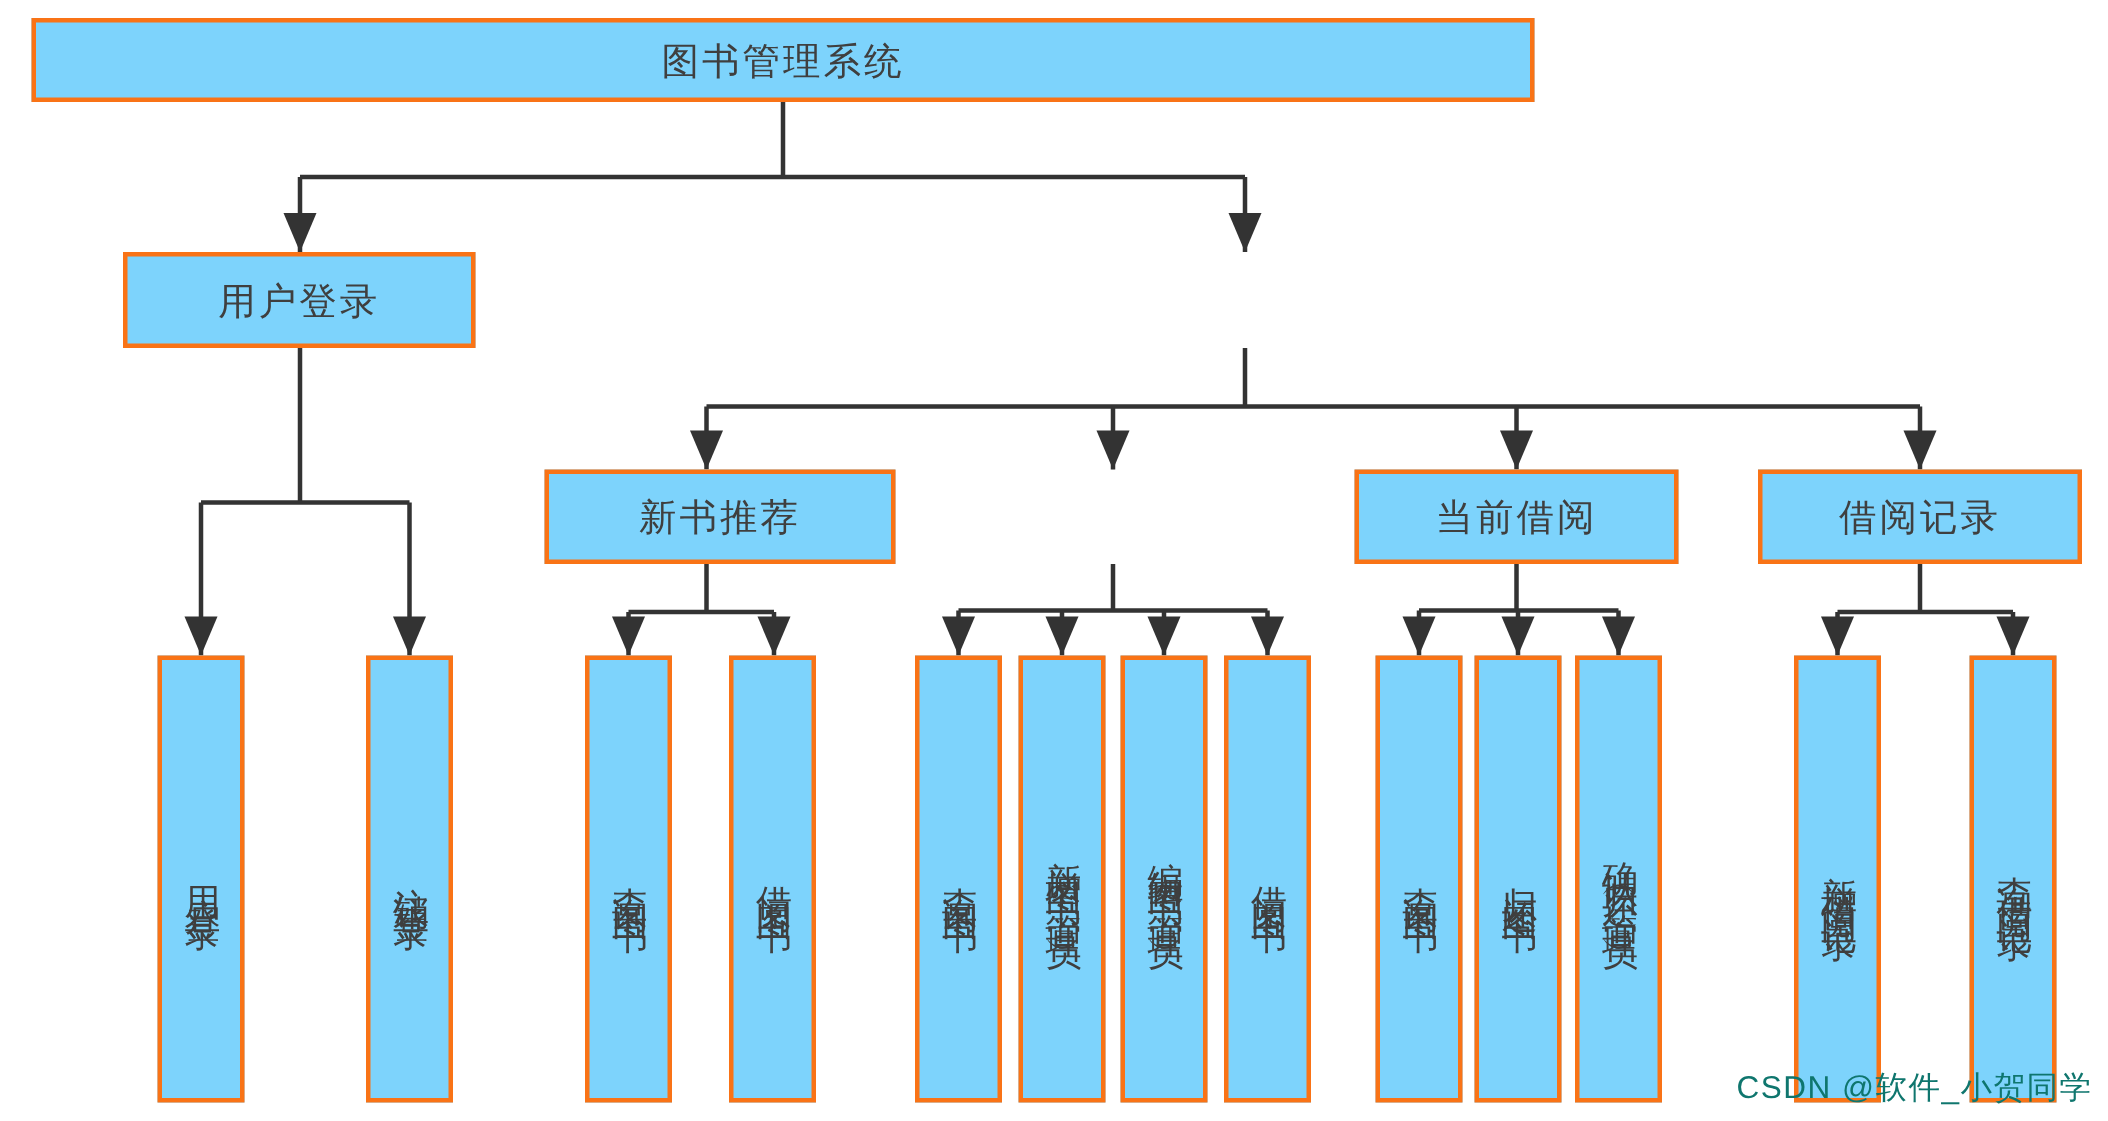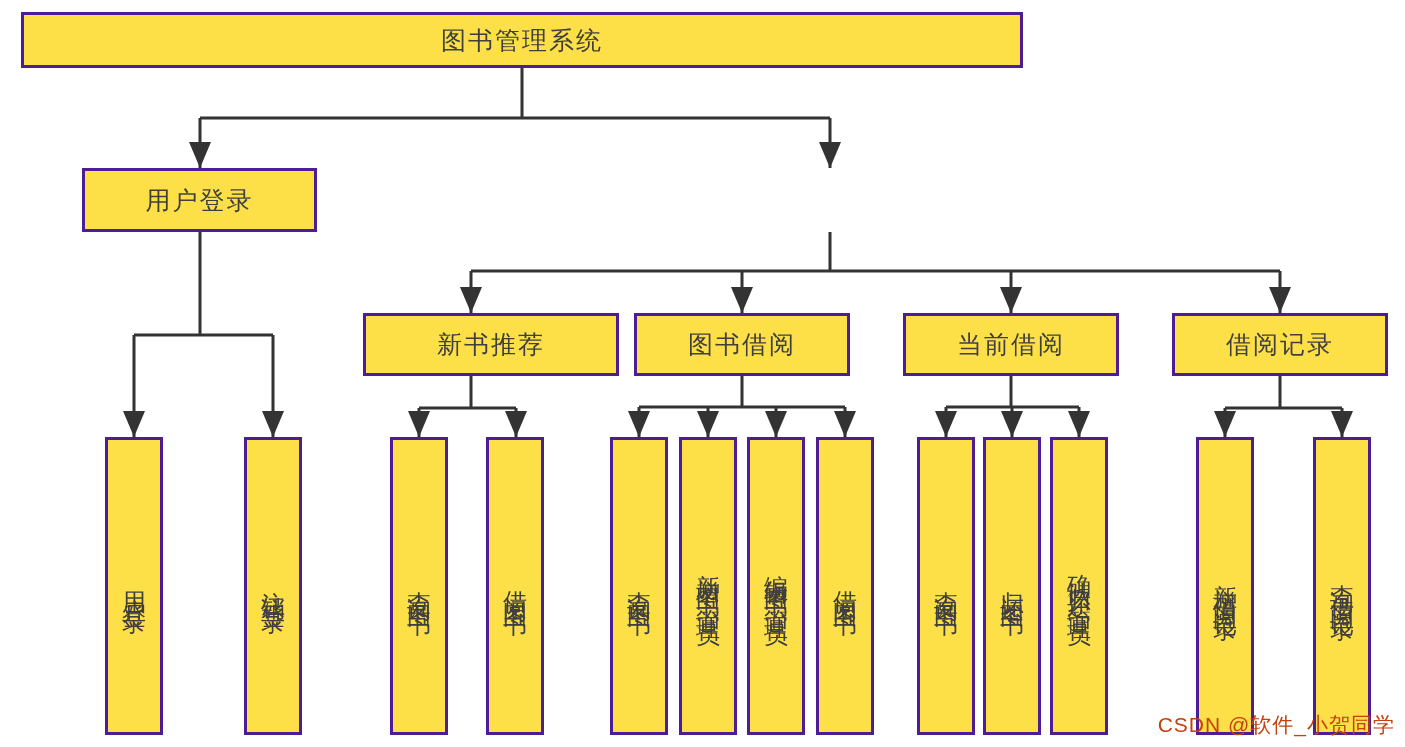--- a/index.html
+++ b/index.html
@@ -17,22 +17,22 @@
     overflow: hidden;
   }
   .connectors {
     position: absolute;
     left: 0;
     top: 0;
   }
   .box {
     position: absolute;
     box-sizing: border-box;
-    border: 3px solid #4c1d95;
-    background: #fde047;
+    border: 3px solid #f97316;
+    background: #7dd3fc;
     display: flex;
     align-items: center;
     justify-content: center;
     z-index: 2;
   }
   .hbox {
     font-size: 25px;
     letter-spacing: 2px;
     white-space: nowrap;
   }
@@ -42,21 +42,21 @@
     font-size: 24px;
     letter-spacing: 7px;
     line-height: 1;
   }
   .watermark {
     position: absolute;
     top: 711px;
     right: 10px;
     font-size: 21px;
     letter-spacing: 1px;
-    color: #c2410c;
+    color: #0f766e;
     z-index: 5;
     white-space: nowrap;
   }
 </style>
 </head>
 <body>
 
 <div class="canvas">
 
   <svg class="connectors" width="1405" height="747" viewBox="0 0 1405 747">
@@ -88,22 +88,21 @@
       <polygon points="1068,411 1090,411 1079,437"></polygon>
       <polygon points="1214,411 1236,411 1225,437"></polygon>
       <polygon points="1331,411 1353,411 1342,437"></polygon>
     </g>
   </svg>
 
   <div class="box hbox" style="left:21px; top:12px; width:1002px; height:56px;">图书管理系统</div>
 
   <div class="box hbox" style="left:82px; top:168px; width:235px; height:64px;">用户登录</div>
 
-  <div class="box hbox" style="left:363px; top:313px; width:256px; height:63px;">新书推荐</div>
-  <div class="box hbox" style="left:634px; top:313px; width:216px; height:63px;">图书借阅</div>
+  <div class="box hbox" style="left:363px; top:313px; width:234px; height:63px;">新书推荐</div>
   <div class="box hbox" style="left:1172px; top:313px; width:216px; height:63px;">借阅记录</div>
   <div class="box hbox" style="left:903px; top:313px; width:216px; height:63px;">当前借阅</div>
 
   <div class="box vbox" style="left:105px; top:437px; width:58px; height:298px;">用户登录</div>
   <div class="box vbox" style="left:244px; top:437px; width:58px; height:298px;">注销登录</div>
 
   <div class="box vbox" style="left:390px; top:437px; width:58px; height:298px;">查询图书</div>
   <div class="box vbox" style="left:486px; top:437px; width:58px; height:298px;">借阅图书</div>
 
   <div class="box vbox" style="left:610px; top:437px; width:58px; height:298px;">查询图书</div>

